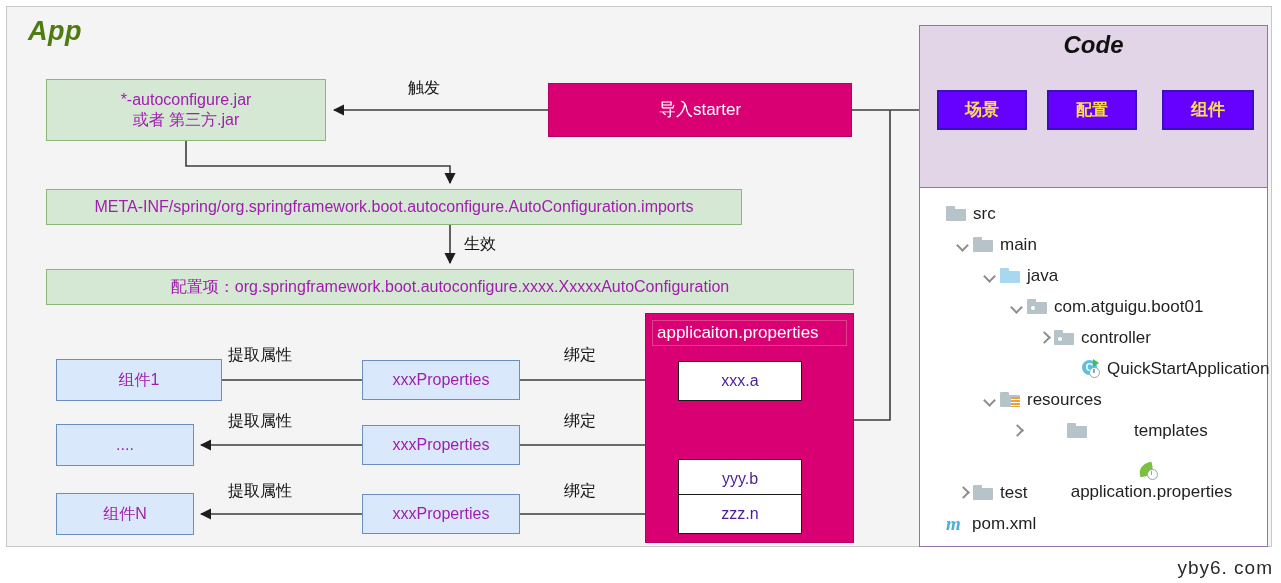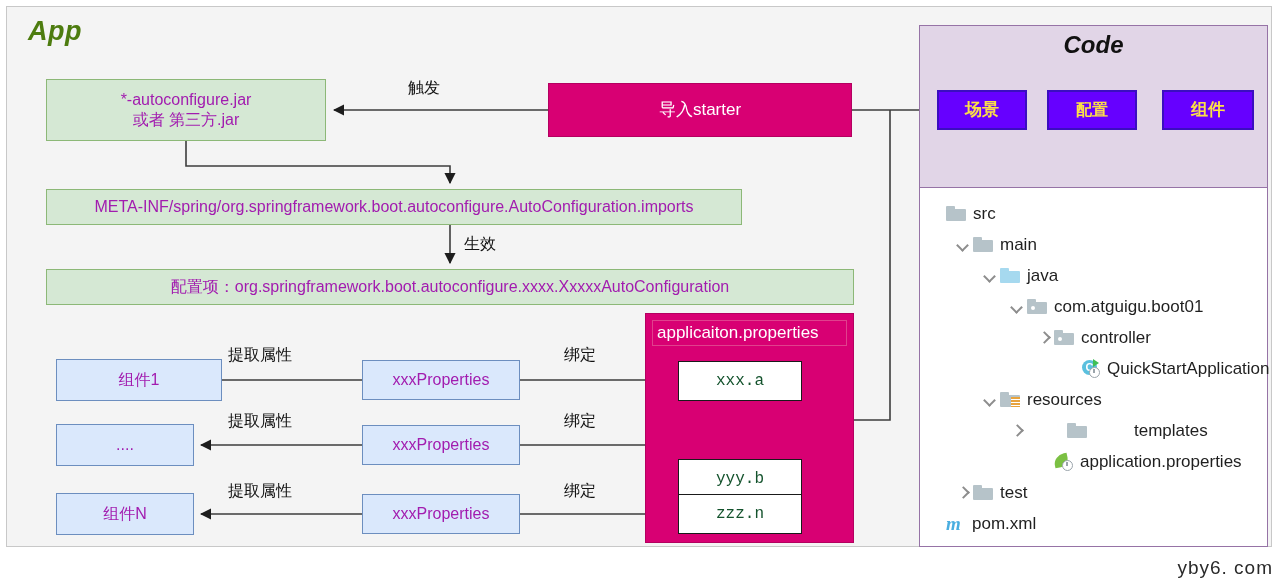--- a/index.html
+++ b/index.html
@@ -54,22 +54,21 @@
     border:1px solid #6c8ebf;
   }
   .box-pink{
     background:#d80073;
     border:1px solid #b40060;
     color:#ffffff;
   }
   .box-white{
     background:#ffffff;
     border:1px solid #1a1a1a;
-    color:#14532d;
-    font-family:Liberation Mono, monospace;
+    color:#4c1d95;
   }
   .box-violet{
     background:#6600ff;
     border:2px solid #3b0ec0;
     color:#fde047;
     font-weight:bold;
   }
 
   
   #jar-box{ left:46px; top:79px; width:280px; height:62px; font-size:16px;}
@@ -428,21 +427,21 @@
         <span class="folder res">
           <span class="lines"></span>
         </span>
         <span>resources</span>
       </div>
       <div class="tree-row" style="padding-left: 89px; gap: 40px;">
         <span class="chev right"></span>
         <span class="folder"></span>
         <span>templates</span>
       </div>
-      <div class="tree-row" style="padding-left: 116px;">
+      <div class="tree-row" style="padding-left: 116px; flex-direction: column;">
         <span class="chev none"></span>
         <span class="file-icon">
           <span class="icon-leaf"></span>
           <span class="icon-badge"></span>
         </span>
         <span>application.properties</span>
       </div>
       <div class="tree-row" style="padding-left: 35px;">
         <span class="chev right"></span>
         <span class="folder"></span>

